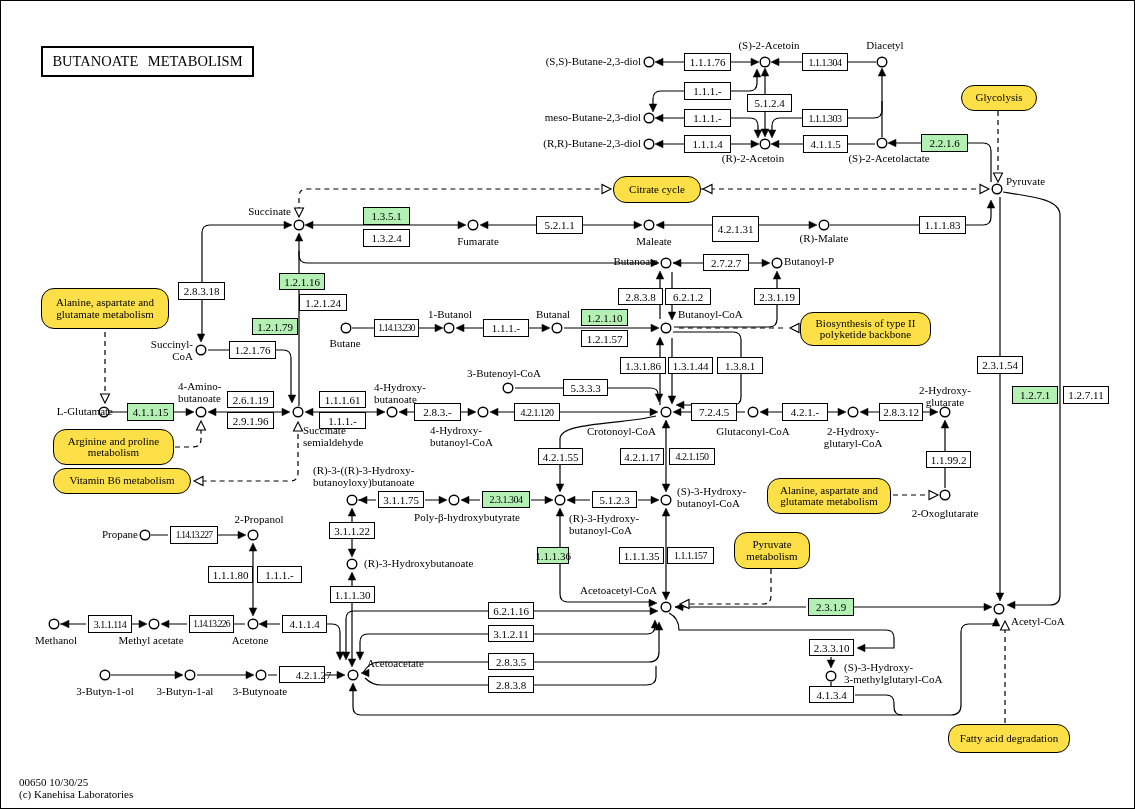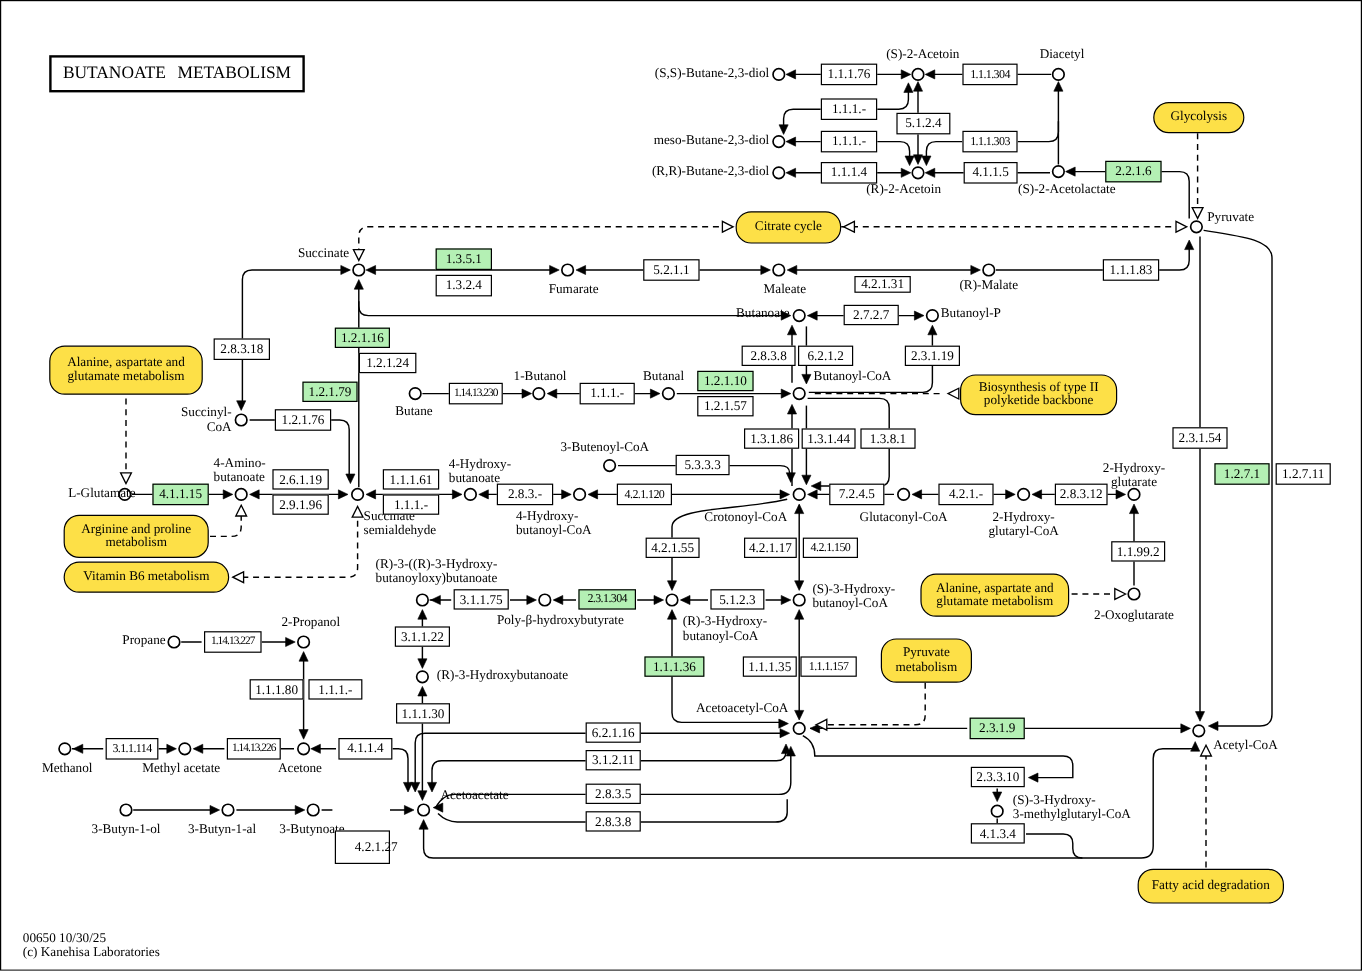--- a/index.html
+++ b/index.html
@@ -444,21 +444,21 @@
     </div>
     <div class="ez hl" style="left: 362px; top: 206px; width: 47px; height: 18px;">
       <span>1.3.5.1</span>
     </div>
     <div class="ez" style="left: 362px; top: 228px; width: 47px; height: 18px;">
       <span>1.3.2.4</span>
     </div>
     <div class="ez" style="left: 535px; top: 215px; width: 47px; height: 18px;">
       <span>5.2.1.1</span>
     </div>
-    <div class="ez" style="left: 711px; top: 229px; width: 47px; height: 14px;">
+    <div class="ez" style="left: 711px; top: 215px; width: 47px; height: 26px;">
       <span>4.2.1.31</span>
     </div>
     <div class="ez" style="left: 918px; top: 215px; width: 47px; height: 18px;">
       <span>1.1.1.83</span>
     </div>
     <div class="ez" style="left: 177px; top: 281px; width: 47px; height: 18px;">
       <span>2.8.3.18</span>
     </div>
     <div class="ez hl" style="left: 278px; top: 272px; width: 46px; height: 17px;">
       <span>1.2.1.16</span>
@@ -564,21 +564,21 @@
     </div>
     <div class="ez hl tight" style="left: 481px; top: 490px; width: 48px; height: 17px;">
       <span>2.3.1.304</span>
     </div>
     <div class="ez" style="left: 591px; top: 490px; width: 45px; height: 17px;">
       <span>5.1.2.3</span>
     </div>
     <div class="ez" style="left: 328px; top: 521px; width: 46px; height: 17px;">
       <span>3.1.1.22</span>
     </div>
-    <div class="ez hl" style="left: 536px; top: 546px; width: 50px; height: 17px;">
+    <div class="ez hl" style="left: 536px; top: 546px; width: 32px; height: 17px;">
       <span>1.1.1.36</span>
     </div>
     <div class="ez" style="left: 618px; top: 546px; width: 45px; height: 17px;">
       <span>1.1.1.35</span>
     </div>
     <div class="ez tight" style="left: 666px; top: 546px; width: 47px; height: 17px;">
       <span>1.1.1.157</span>
     </div>
     <div class="ez" style="left: 329px; top: 585px; width: 45px; height: 17px;">
       <span>1.1.1.30</span>
@@ -615,21 +615,21 @@
     </div>
     <div class="ez tight" style="left: 87px; top: 614px; width: 44px; height: 18px;">
       <span>3.1.1.114</span>
     </div>
     <div class="ez vtight" style="left: 188px; top: 614px; width: 45px; height: 18px;">
       <span>1.14.13.226</span>
     </div>
     <div class="ez" style="left: 281px; top: 614px; width: 45px; height: 18px;">
       <span>4.1.1.4</span>
     </div>
-    <div class="ez" style="left: 278px; top: 691px; width: 46px; height: 28px; padding-left: 23px;">
+    <div class="ez" style="left: 278px; top: 665px; width: 46px; height: 17px; padding-left: 23px;">
       <span>4.2.1.27</span>
     </div>
     <div class="map" style="left: 612px; top: 175px; width: 88px; height: 27px;">
       <div>Citrate cycle</div>
     </div>
     <div class="map" style="left: 960px; top: 84px; width: 76px; height: 26px;">
       <div>Glycolysis</div>
     </div>
     <div class="map" style="left: 799px; top: 311px; width: 131px; height: 34px;">
       <div>Biosynthesis of type II</div>

